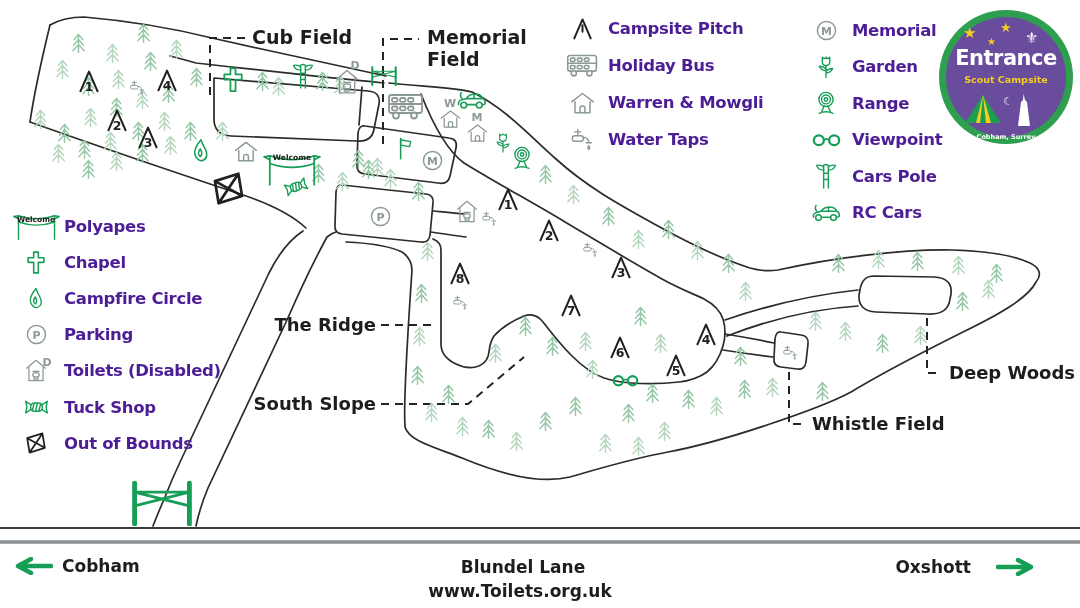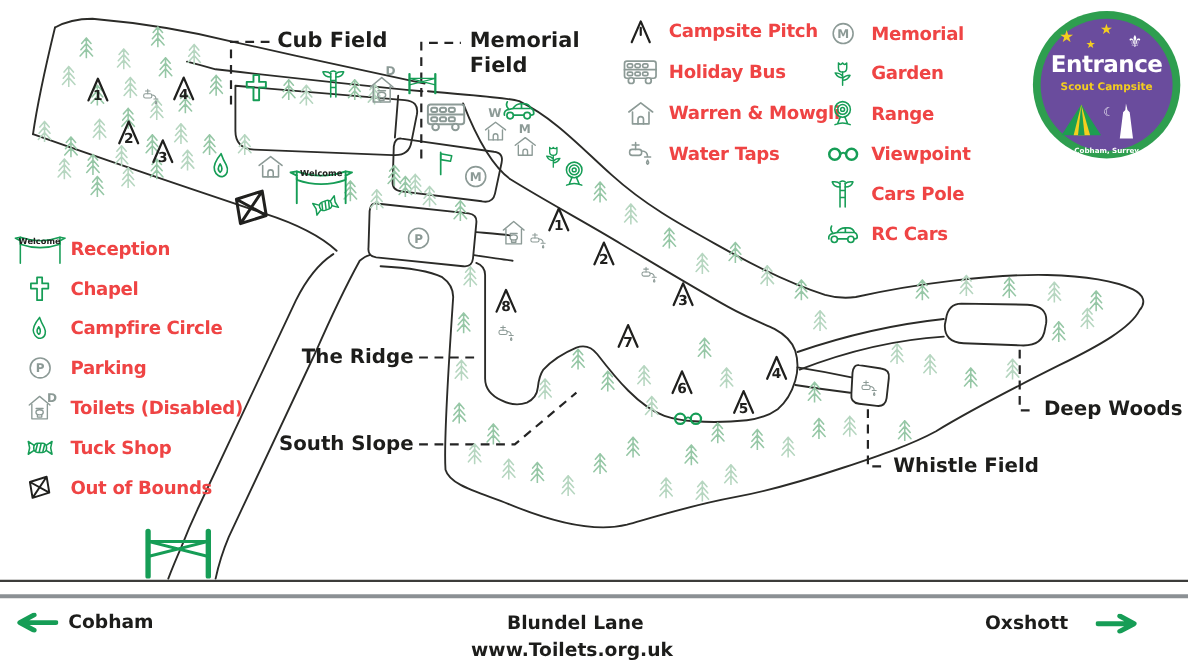--- a/index.html
+++ b/index.html
@@ -22,21 +22,21 @@
     font-weight:bold;font-size:12.5px;color:#20201E;line-height:1;}
   .icletter{position:absolute;font-weight:bold;font-size:11px;color:#8C9A96;line-height:1;
     transform:translate(-50%,-50%);}
   .welcome-txt{position:absolute;left:50%;top:24%;transform:translate(-50%,-50%);
     font-size:7.5px;font-weight:bold;color:#20201E;white-space:nowrap;}
   .map-label{position:absolute;font-weight:bold;color:#1D1D1B;white-space:nowrap;line-height:1.15;}
   .map-label.wrap{white-space:normal;}
   .legend{position:absolute;z-index:5;}
   .leg-row{display:flex;align-items:center;}
   .leg-ic{display:flex;align-items:center;justify-content:center;position:relative;line-height:0;}
-  .leg-label{font-weight:bold;color:#ef4444;font-size:16.5px;letter-spacing:-0.3px;white-space:nowrap;}
+  .leg-label{font-weight:bold;color:#4c1d95;font-size:16.5px;letter-spacing:-0.3px;white-space:nowrap;}
   .footer-text{position:absolute;z-index:5;font-weight:bold;color:#1D1D1B;font-size:17px;white-space:nowrap;}
   
   .logo{position:absolute;left:939px;top:10px;width:134px;height:134px;border-radius:50%;
         background:#2E9E4F;overflow:hidden;z-index:6;}
   .logo-inner{position:absolute;left:7px;top:7px;width:120px;height:120px;border-radius:50%;background:#6A4C9D;}
   .logo-star{position:absolute;color:#F4CE1F;line-height:1;}
   .logo-fleur{position:absolute;color:#ffffff;line-height:1;}
   .logo-title{position:absolute;left:0;top:36px;width:100%;text-align:center;color:#fff;
               font-weight:bold;font-size:21px;letter-spacing:-0.5px;}
   .logo-sub{position:absolute;left:0;top:64px;width:100%;text-align:center;color:#F4CE1F;
@@ -879,21 +879,21 @@
         <span class="leg-ic" style="width: 52px;">
           <span class="micon c-gray" style="position: static;">
             <svg width="25" height="23.4" viewBox="0 0 32 30" class="c-gray">
               <use href="#sym-tap"></use>
             </svg>
           </span>
         </span>
         <span class="leg-label">Water Taps</span>
       </div>
     </div>
-  <div class="legend" id="legend-top-col2" style="left:740px;top:12px;">
+  <div class="legend" id="legend-top-col2" style="left:800px;top:12px;">
       <div class="leg-row" style="height: 36.5px;">
         <span class="leg-ic" style="width: 52px;">
           <span class="micon c-gray" style="position: static;">
             <svg width="21" height="21" viewBox="0 0 26 26" class="c-gray">
               <use href="#sym-memorial"></use>
             </svg>
           </span>
         </span>
         <span class="leg-label">Memorial</span>
       </div>
@@ -951,21 +951,21 @@
   <div class="legend" id="legend-left" style="left:8px;top:208px;">
       <div class="leg-row" style="height: 36.2px;">
         <span class="leg-ic" style="width: 56px;">
           <span class="micon c-green" style="position: static;">
             <svg width="47" height="29.8" viewBox="0 0 60 38" class="c-green">
               <use href="#sym-banner"></use>
             </svg>
           </span>
           <span class="welcome-txt" style="top: 30%;">Welcome</span>
         </span>
-        <span class="leg-label">Reception</span>
+        <span class="leg-label">Polyapes</span>
       </div>
       <div class="leg-row" style="height: 36.2px;">
         <span class="leg-ic" style="width: 56px;">
           <span class="micon c-green" style="position: static;">
             <svg width="20" height="25" viewBox="0 0 24 30" class="c-green">
               <use href="#sym-chapel"></use>
             </svg>
           </span>
         </span>
         <span class="leg-label">Chapel</span>

